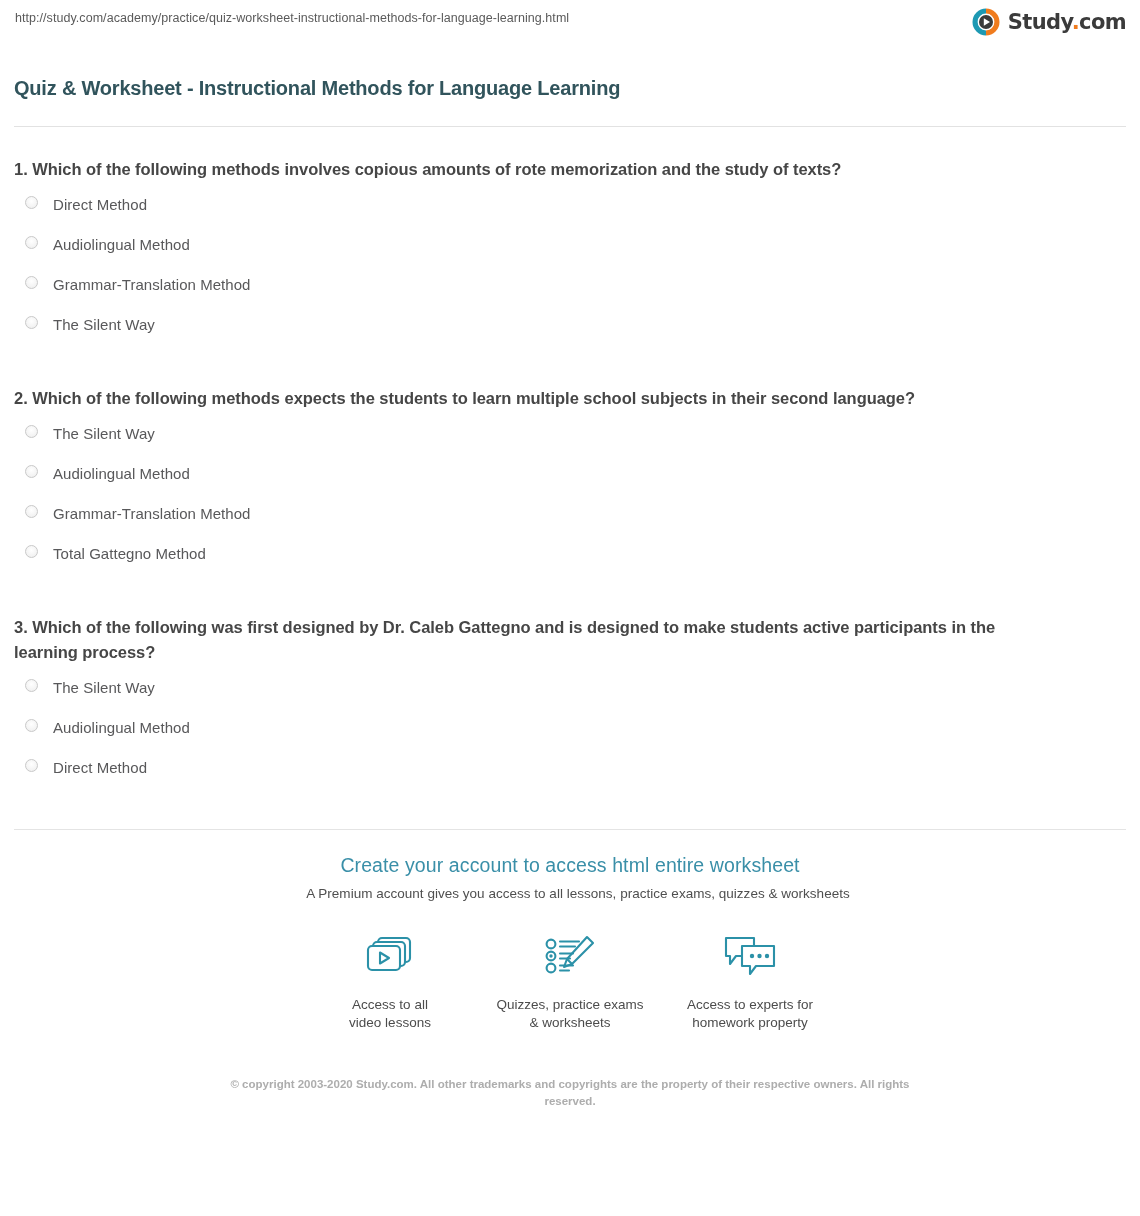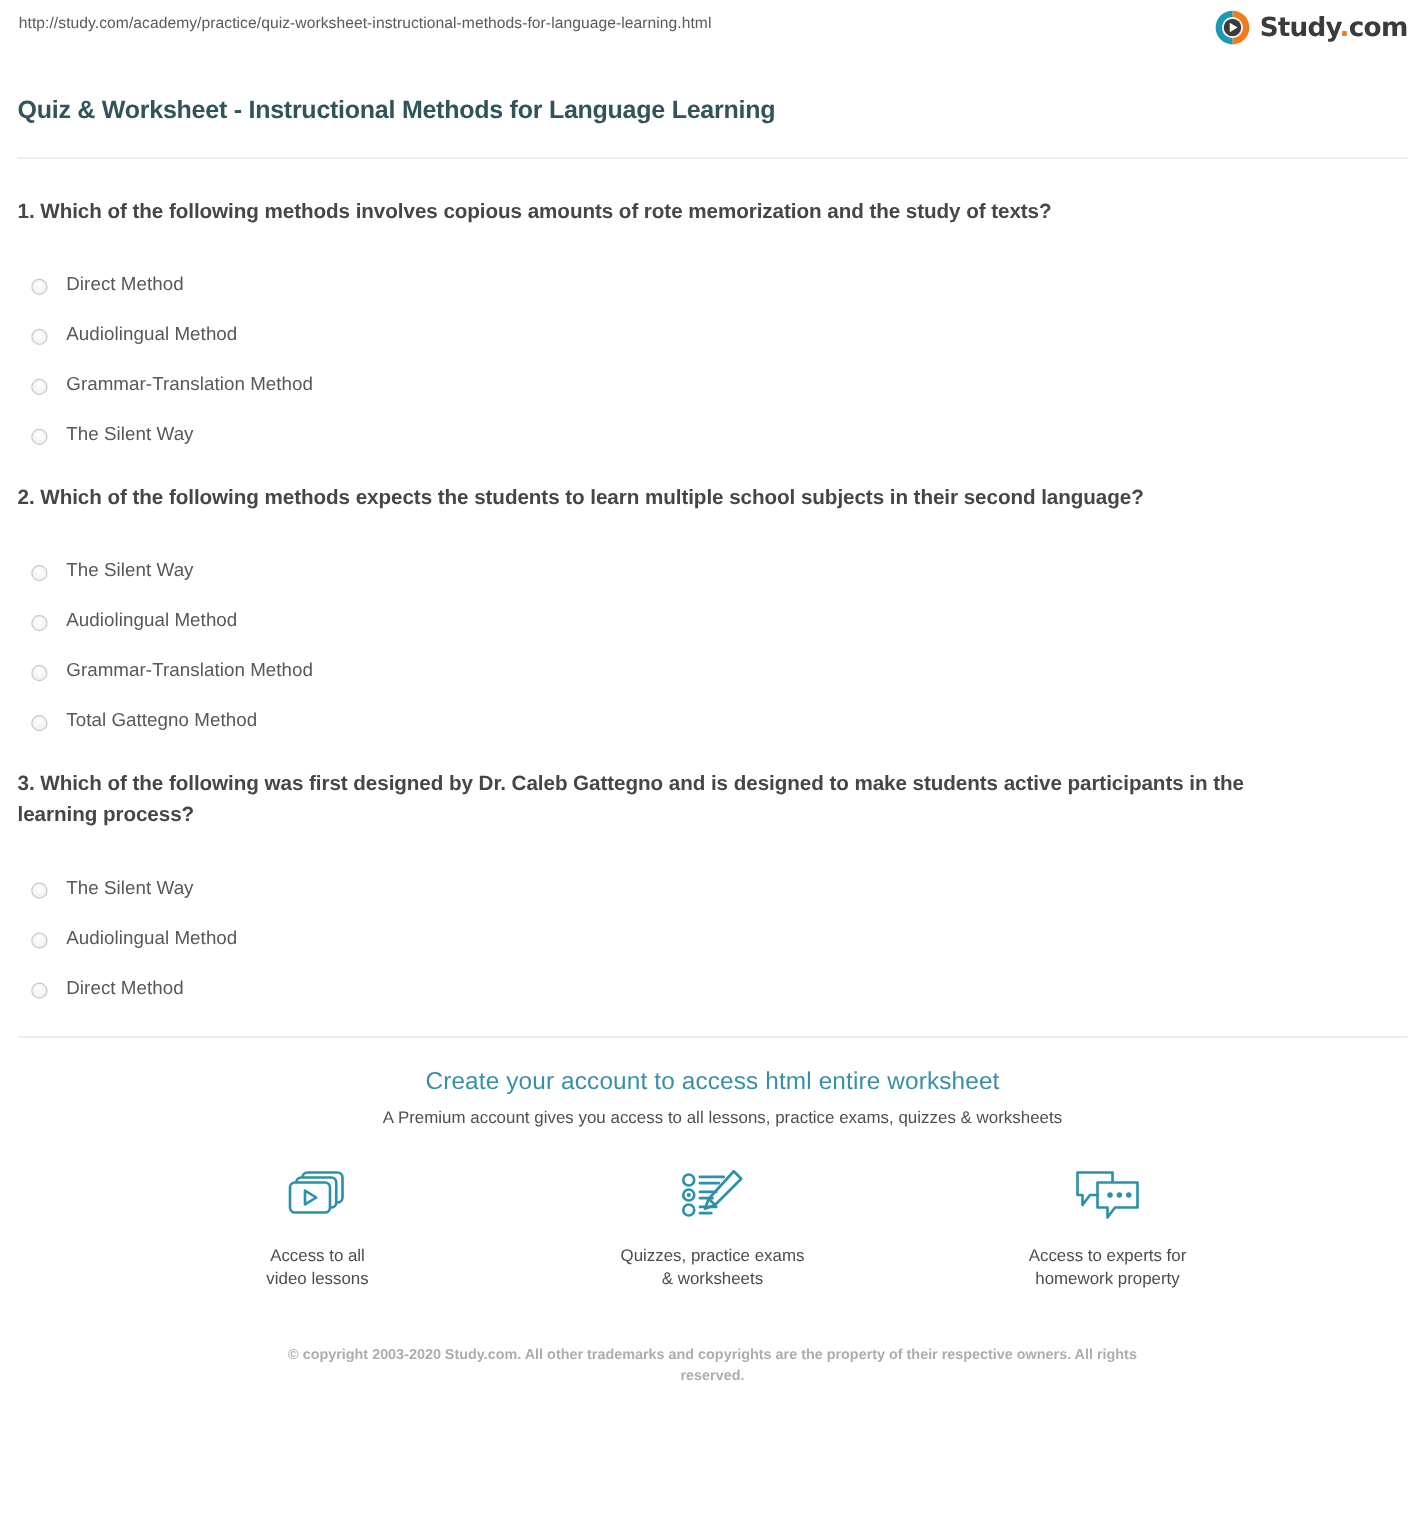--- a/index.html
+++ b/index.html
@@ -79,21 +79,21 @@
     font-size: 16.5px;
     line-height: 25px;
     font-weight: 700;
     color: #464646;
     max-width: 1035px;
     letter-spacing: -0.05px;
   }
   .options { margin-top: 14px; }
   .option {
     display: flex;
-    align-items: flex-end;
+    align-items: flex-start;
     height: 40px;
     padding-left: 11px;
   }
   .radio {
     width: 13px;
     height: 13px;
     flex: 0 0 13px;
     border-radius: 50%;
     border: 1px solid #c9c9c9;
     background: radial-gradient(circle at 50% 38%, #ffffff 0%, #f2f2f2 70%, #e6e6e6 100%);
@@ -124,21 +124,20 @@
     margin-top: 9px;
     font-size: 13.5px;
     color: #4f4f4f;
     letter-spacing: 0.02px;
     padding-left: 16px;
   }
 
   .features {
     display: flex;
     justify-content: center;
-    gap: 136px;
     margin-top: 30px;
   }
   .feature {
     width: 180px;
     text-align: center;
   }
   .feature-icon {
     height: 52px;
     display: flex;
     align-items: center;

